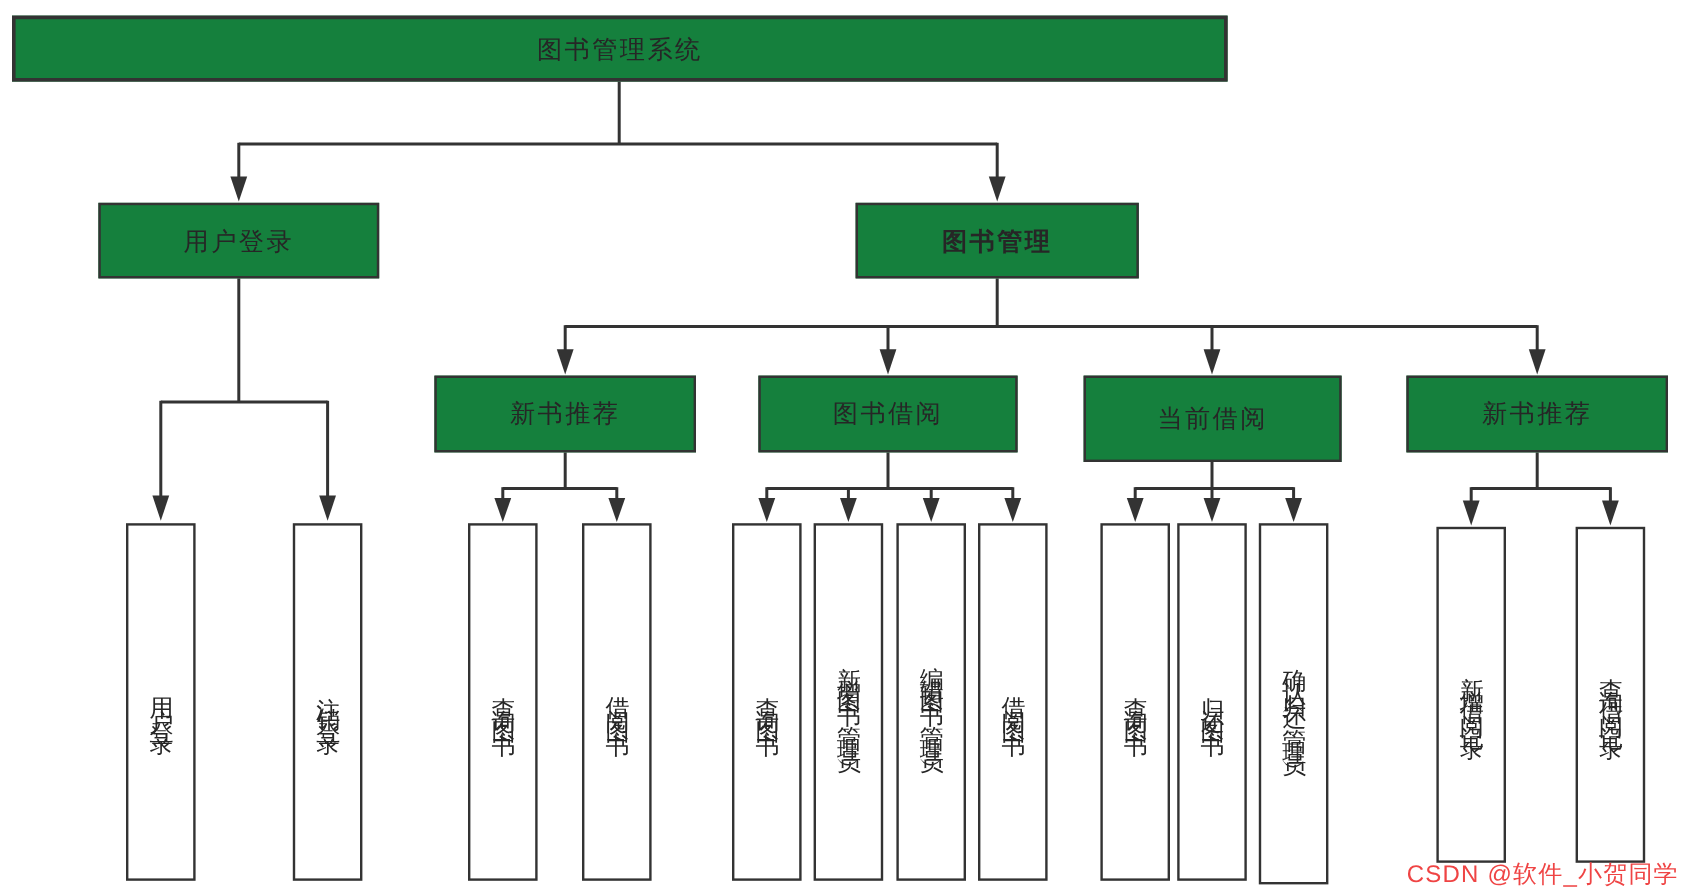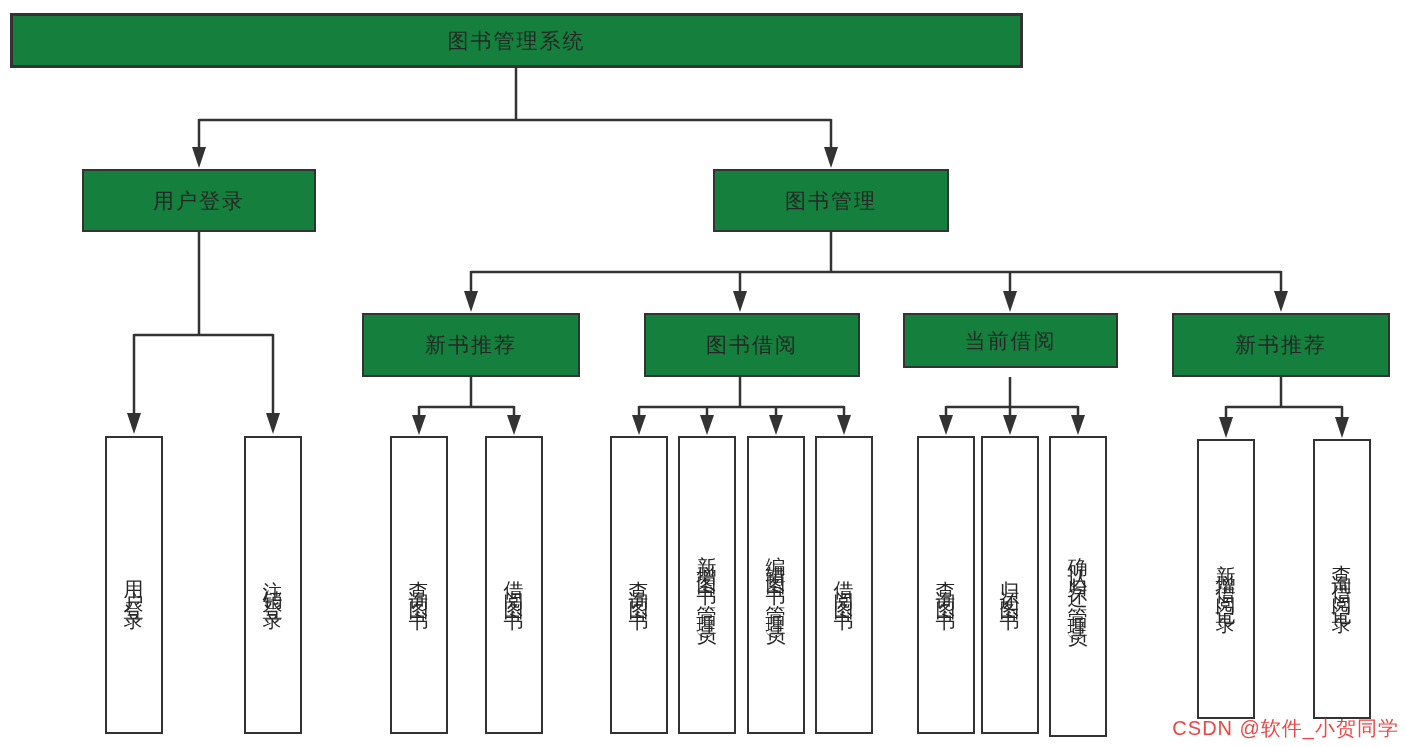--- a/index.html
+++ b/index.html
@@ -102,25 +102,25 @@
       <line x1="1226" y1="406" x2="1226" y2="418"></line>
       <polygon points="1219,417 1233,417 1226,438" stroke="none"></polygon>
       <line x1="1342" y1="406" x2="1342" y2="418"></line>
       <polygon points="1335,417 1349,417 1342,438" stroke="none"></polygon>
     </g>
   </svg>
 
   <div class="hbox root" style="left:10px; top:13px; width:1013px; height:55px;">图书管理系统</div>
 
   <div class="hbox" style="left:82px; top:169px; width:234px; height:63px;">用户登录</div>
-  <div class="hbox" style="left:713px; top:169px; width:236px; height:63px;">图书管理</div>
+  <div class="hbox" style="left:713px; top:169px; width:236px; height:63px;font-weight:bold;">图书管理</div>
 
   <div class="hbox" style="left:362px; top:313px; width:218px; height:64px;">新书推荐</div>
-  <div class="hbox" style="left:632px; top:313px; width:216px; height:64px;margin-left:12px;">图书借阅</div>
-  <div class="hbox" style="left:903px; top:313px; width:215px; height:55px;">当前借阅</div>
+  <div class="hbox" style="left:632px; top:313px; width:216px; height:64px;">图书借阅</div>
+  <div class="hbox" style="left:903px; top:313px; width:215px; height:72px;">当前借阅</div>
   <div class="hbox" style="left:1172px; top:313px; width:218px; height:64px;">新书推荐</div>
 
   <div class="vbox" style="left:105px; top:436px; width:58px; height:298px;">用户登录</div>
   <div class="vbox" style="left:244px; top:436px; width:58px; height:298px;">注销登录</div>
 
   <div class="vbox" style="left:390px; top:436px; width:58px; height:298px;">查询图书</div>
   <div class="vbox" style="left:485px; top:436px; width:58px; height:298px;">借阅图书</div>
 
   <div class="vbox" style="left:610px; top:436px; width:58px; height:298px;">查询图书</div>
   <div class="vbox" style="left:678px; top:436px; width:58px; height:298px;">新增图书（管理员）</div>

